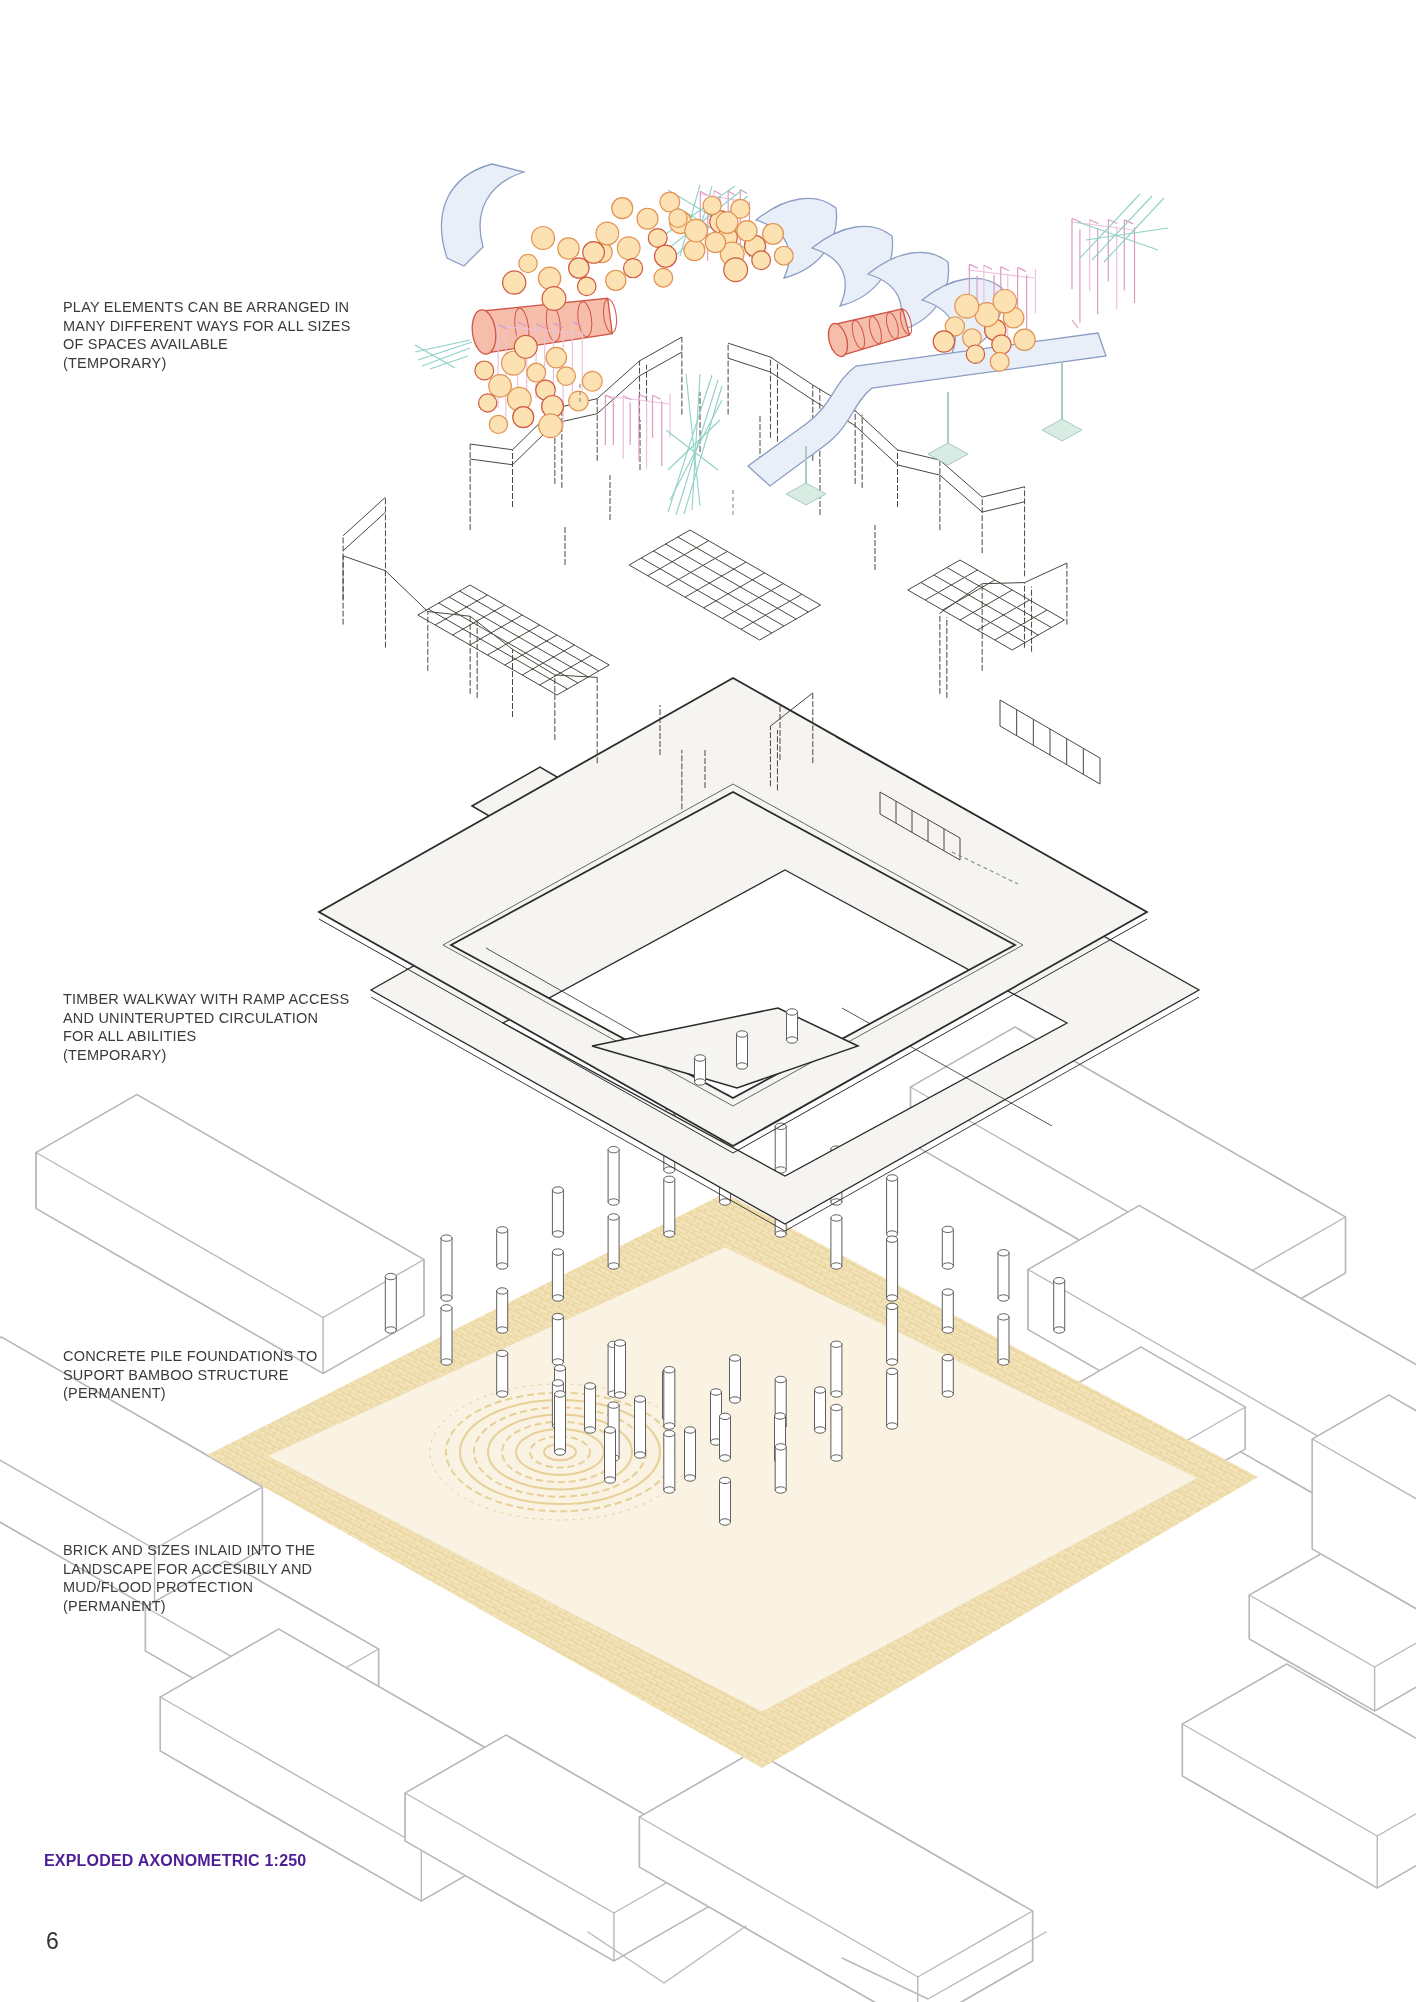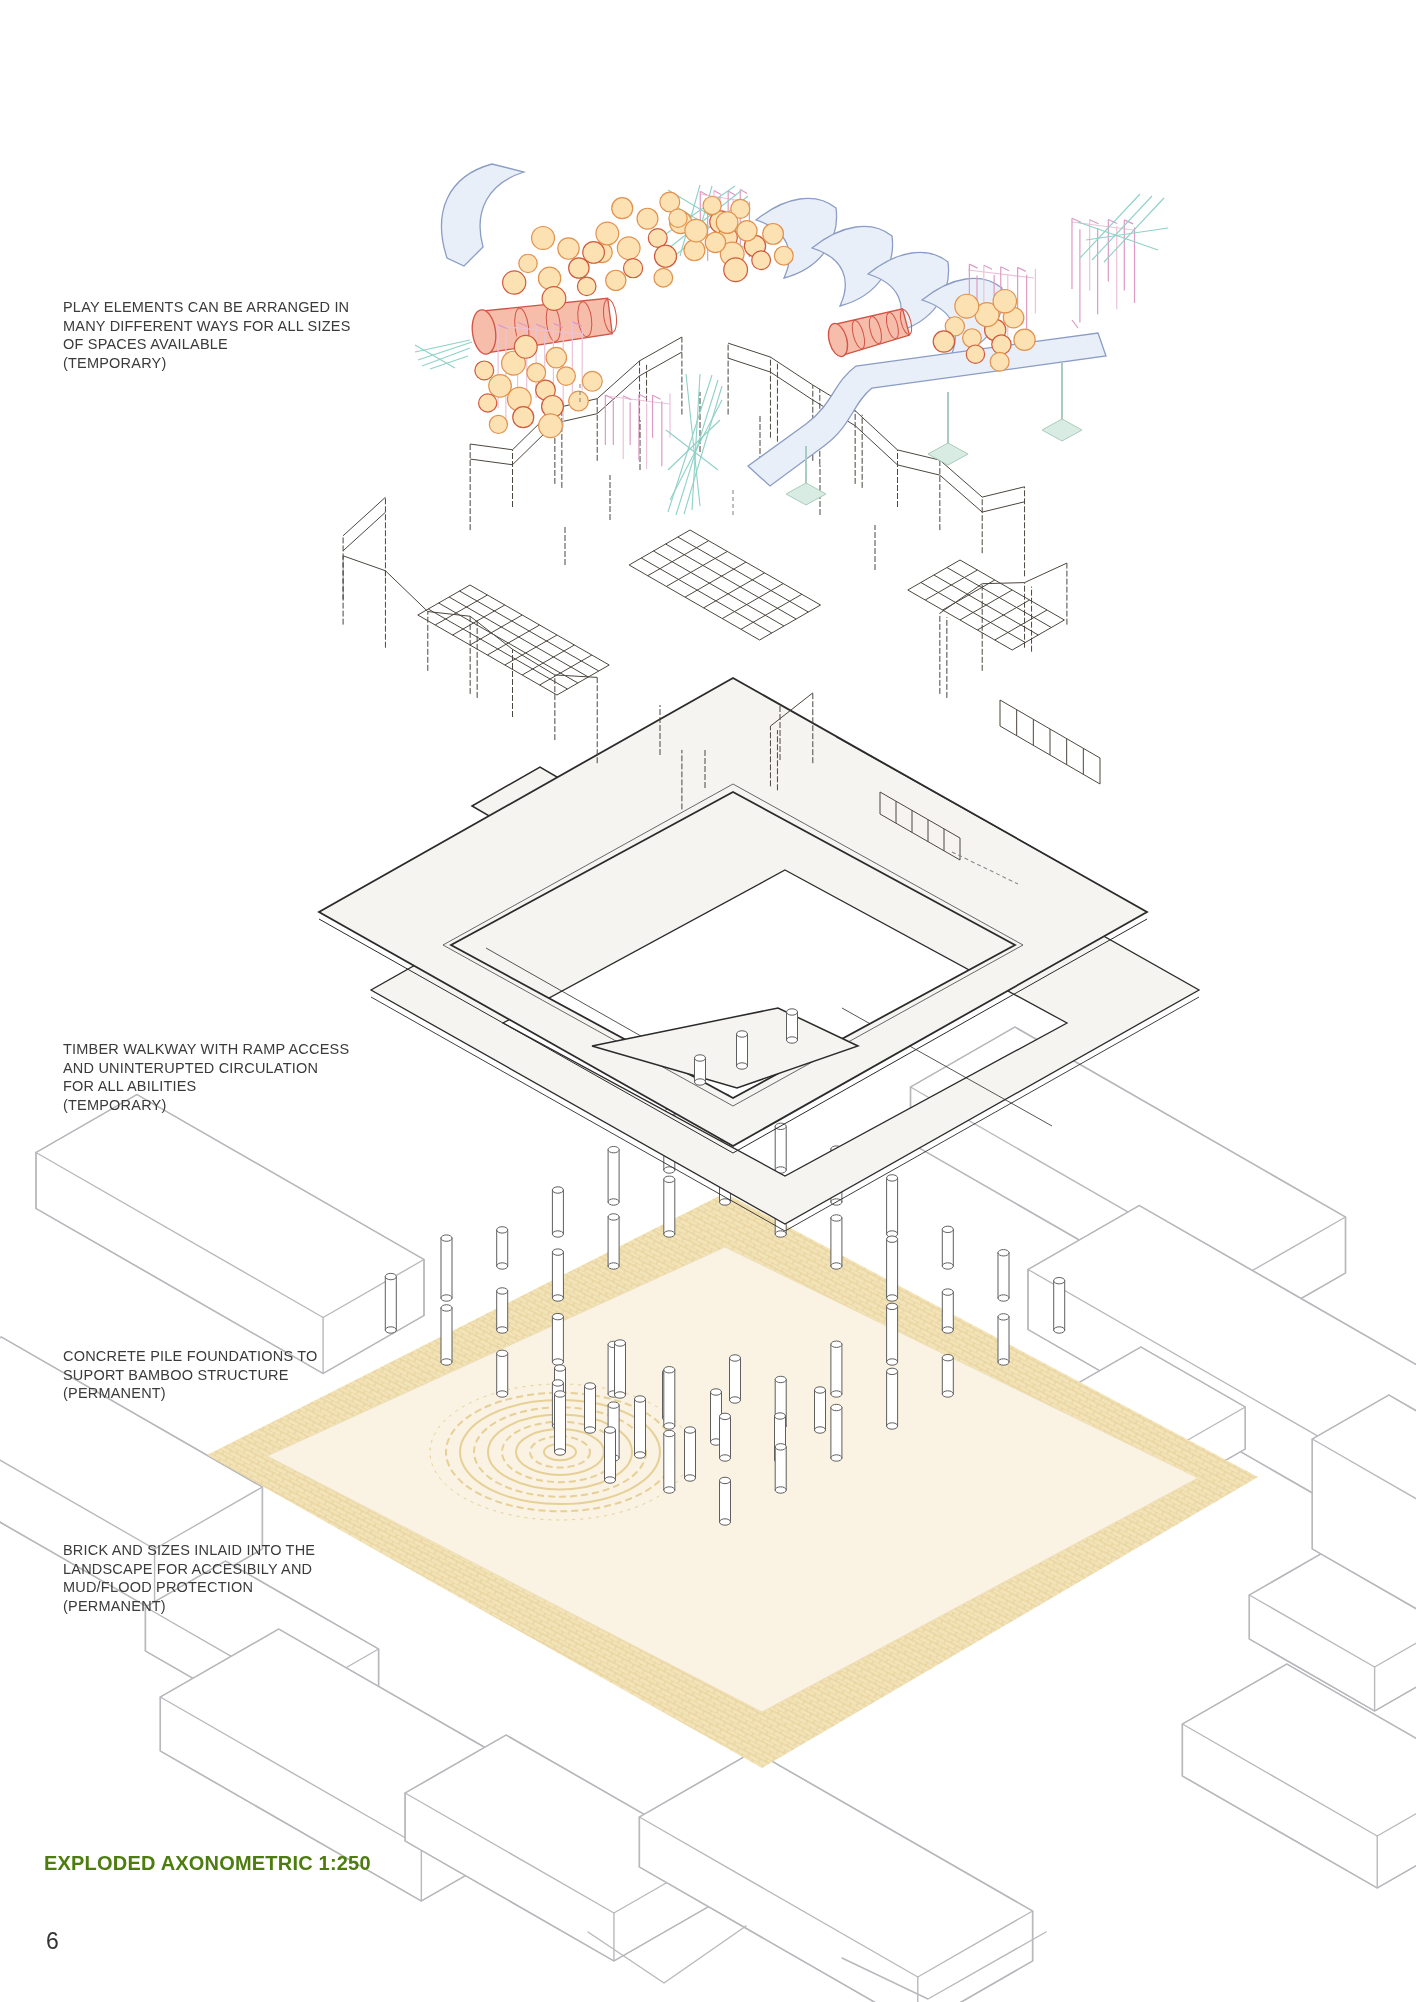--- a/index.html
+++ b/index.html
@@ -1,21 +1,21 @@
 <!DOCTYPE html>
 <html><head>
 <meta charset="utf-8">
 <style>
   html,body{margin:0;padding:0;background:#ffffff;}
   .page{position:relative;width:1416px;height:2002px;background:#fff;overflow:hidden;
         font-family:"Liberation Sans",sans-serif;border-radius:17px;}
   .label{position:absolute;left:63px;width:310px;font-size:14.5px;line-height:18.6px;
          color:#3b3b3b;white-space:pre-line;letter-spacing:.2px;}
-  .caption{position:absolute;left:44px;top:1852px;font-size:20px;font-weight:600;
-           color:#4d7c0f;letter-spacing:.2px;}
+  .caption{position:absolute;left:44px;top:1852px;font-size:16px;font-weight:600;
+           color:#4c1d95;letter-spacing:.2px;}
   .pagenum{position:absolute;left:46px;top:1928px;font-size:23px;color:#333;}
   svg{position:absolute;left:0;top:0;}
   
   .bld{fill:#ffffff;stroke:#b9b9bd;stroke-width:1.4;stroke-linejoin:round;}
   .bldl{fill:none;stroke:#b9b9bd;stroke-width:1.4;stroke-linejoin:round;stroke-linecap:round;}
   .sandin{fill:#faf2e2;}
   .sandline{fill:none;stroke:#e6d096;}
   .pileb{fill:#fff;stroke:#5f5f5f;stroke-width:1;}
   .wk{fill:#f5f4f1;stroke:#2b2b2b;}
   .wkl{fill:none;stroke:#2b2b2b;}
@@ -641,21 +641,21 @@
       <line class="dashc" x1="580" y1="384" x2="580" y2="404"></line>
       <line class="dashc" x1="733" y1="490" x2="733" y2="516"></line>
       <line class="dashc" x1="952" y1="852" x2="1018" y2="884"></line>
     </g>
   </svg>
 
   <div class="label" style="top:298px">PLAY ELEMENTS CAN BE ARRANGED IN
 MANY DIFFERENT WAYS FOR ALL SIZES
 OF SPACES AVAILABLE
 (TEMPORARY)</div>
-  <div class="label" style="top:1040px">TIMBER WALKWAY WITH RAMP ACCESS
+  <div class="label" style="top:990px">TIMBER WALKWAY WITH RAMP ACCESS
 AND UNINTERUPTED CIRCULATION
 FOR ALL ABILITIES
 (TEMPORARY)</div>
   <div class="label" style="top:1347px">CONCRETE PILE FOUNDATIONS TO
 SUPORT BAMBOO STRUCTURE
 (PERMANENT)</div>
   <div class="label" style="top:1541px">BRICK AND SIZES INLAID INTO THE
 LANDSCAPE FOR ACCESIBILY AND
 MUD/FLOOD PROTECTION
 (PERMANENT)</div>

